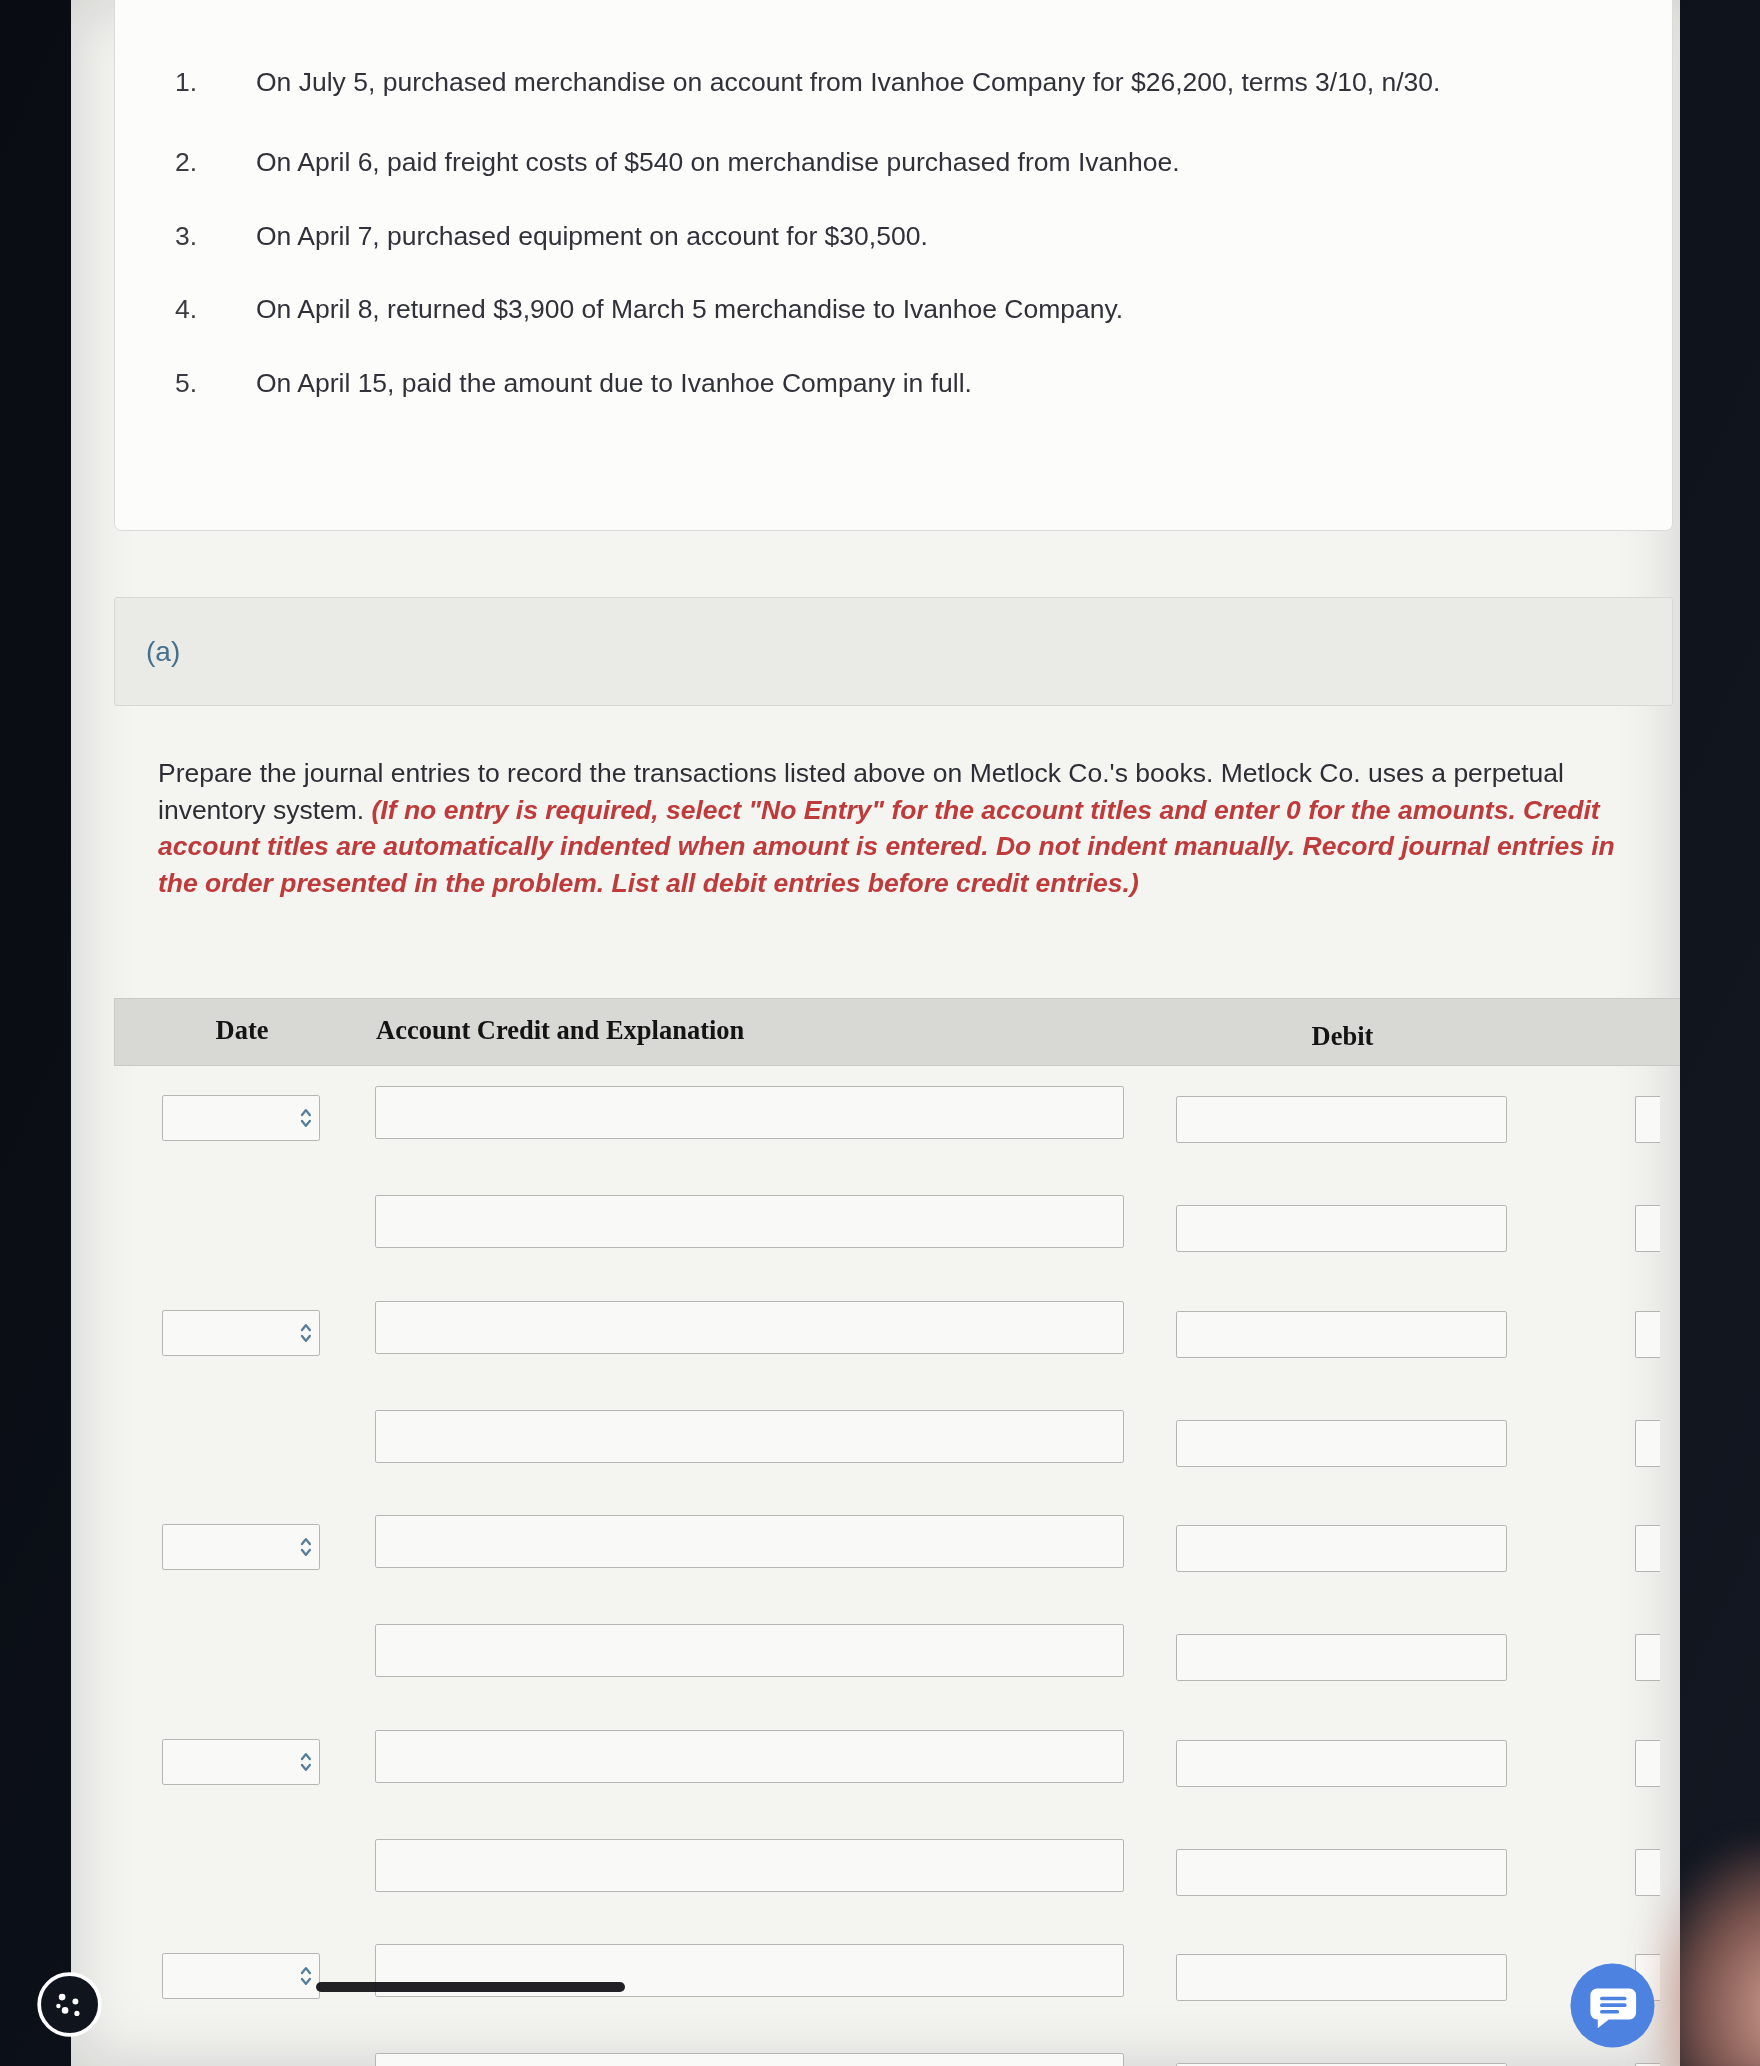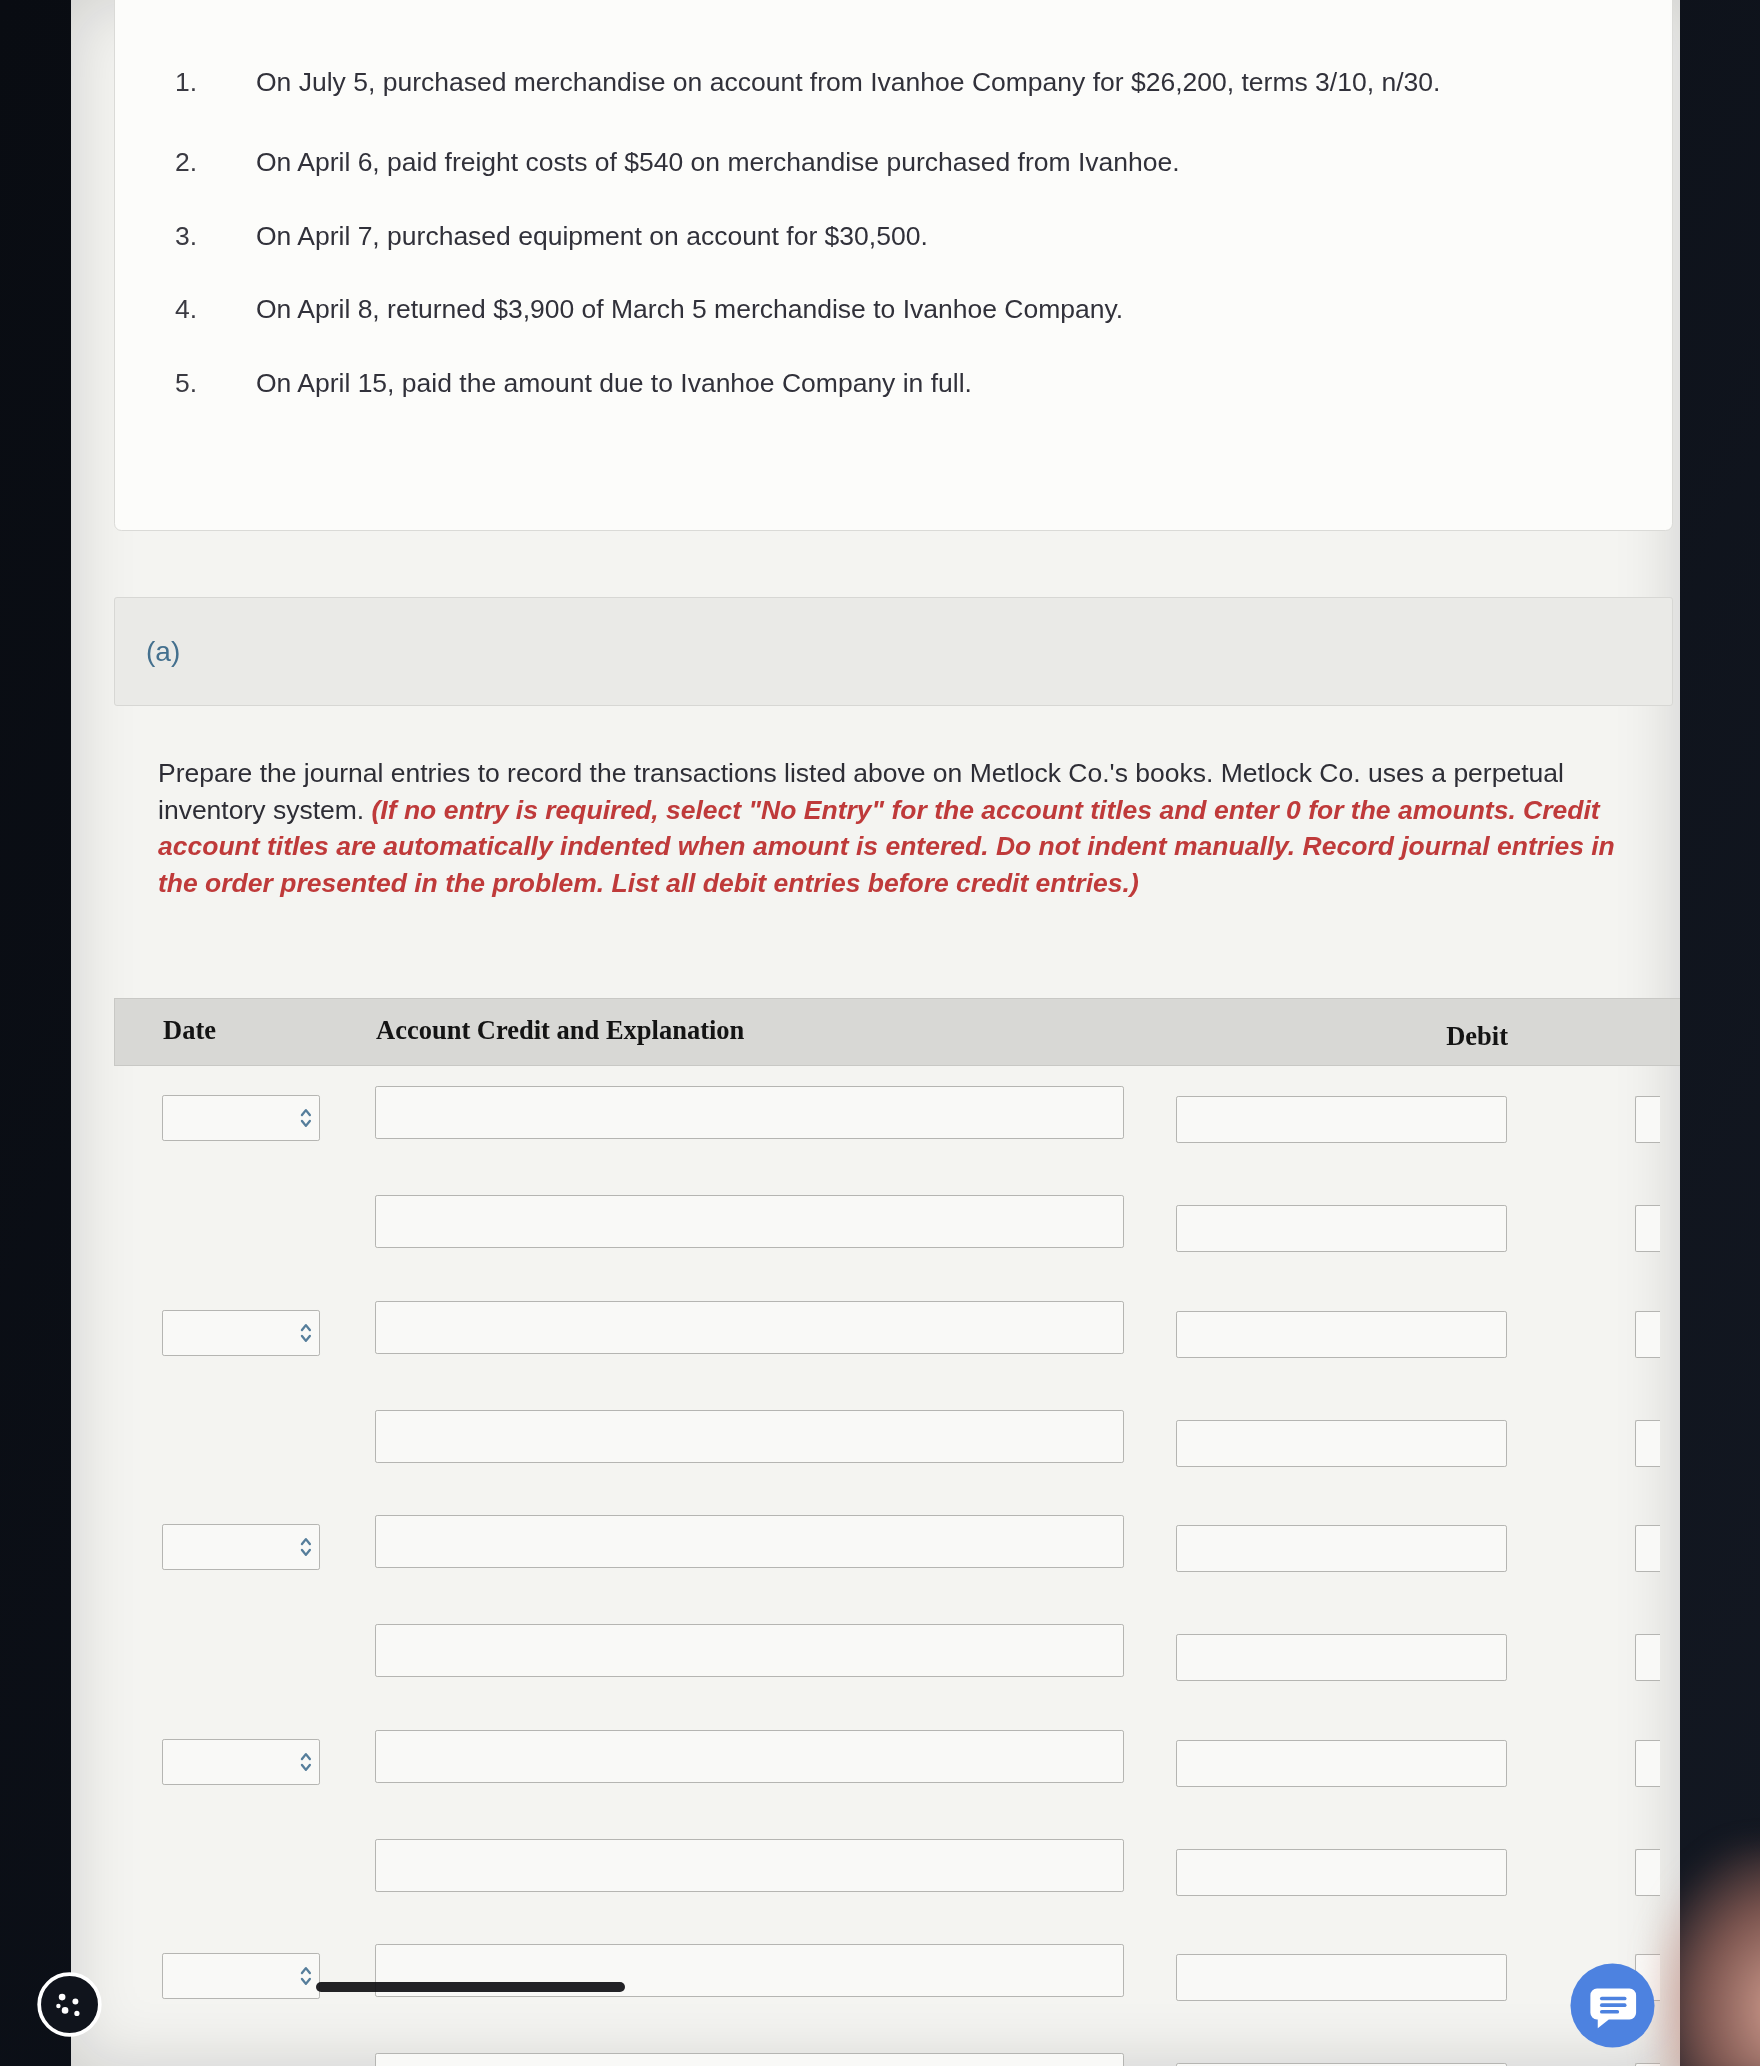--- a/index.html
+++ b/index.html
@@ -50,23 +50,23 @@
   .jtable { position:absolute; left:43px; top:998px; width:1567px; height:1176px; }
   .jhead {
     position:absolute; left:0; top:0; width:100%; height:68px;
     background:#d8d8d5; border:0.7px solid #c8c8c5;
   }
   .hd {
     position:absolute; top:16px;
     font-family:"Liberation Serif", serif; font-weight:bold;
     font-size:26.5px; color:#141414;
   }
-  .hd-date { left:48px; width:158px; }
+  .hd-date { left:48px; width:158px; text-align:center; }
   .hd-acc  { left:261px; }
-  .hd-deb  { left:1062px; width:331px; text-align:right; top:22px; }
+  .hd-deb  { left:1062px; width:331px; text-align:center; top:22px; }
 
   .group { position:absolute; left:0; width:100%; height:215px; }
 
   .ibox {
     position:absolute; background:#f9f9f7; border:1.5px solid #b5b5b2;
     border-radius:2.2px; outline:none; font-size:22px; padding:0 10.3px;
     color:#333; font-family:inherit;
   }
   .acc { left:261px; width:749px; height:53px; }
   .acc.r1 { top:0; }

